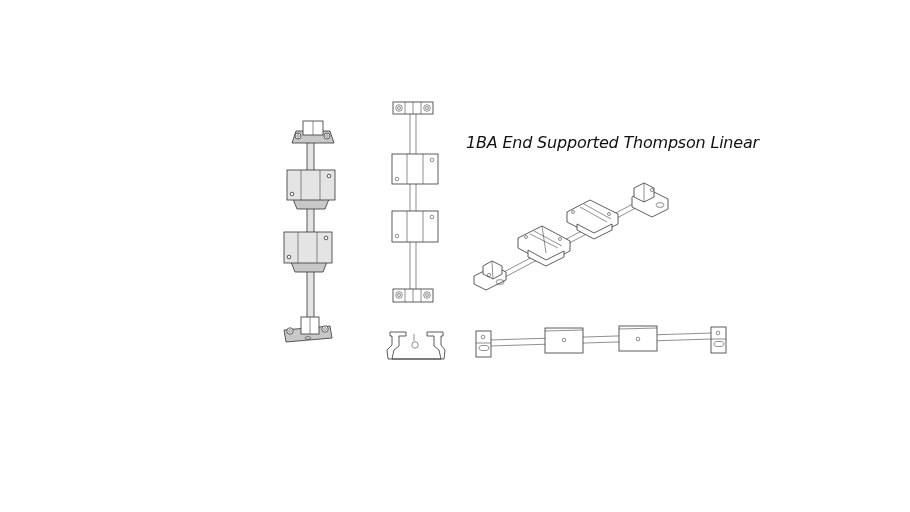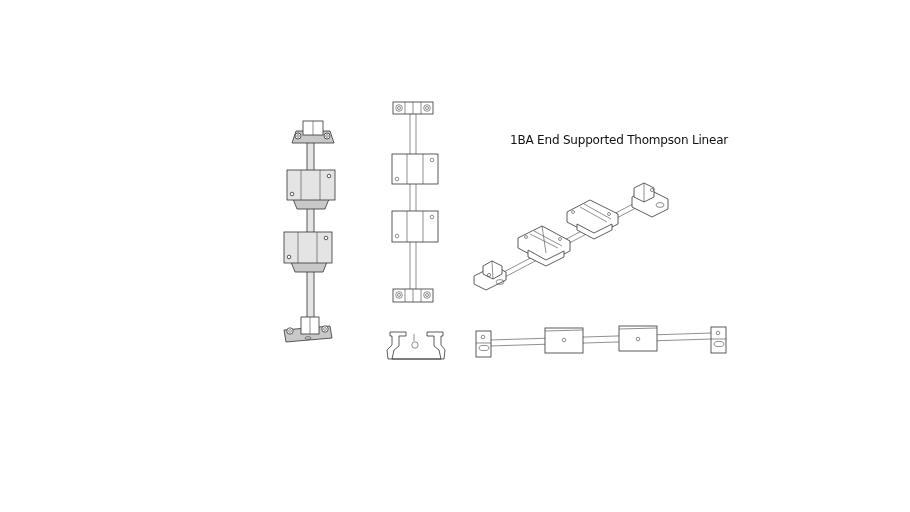--- a/index.html
+++ b/index.html
@@ -1,18 +1,18 @@
 <!DOCTYPE html>
 <html><head>
   <meta charset="utf-8">
   <style>
     html, body { margin: 0; padding: 0; background: #ffffff; }
     body { width: 910px; height: 512px; position: relative; overflow: hidden; font-family: "DejaVu Sans", sans-serif; }
     .canvas { position: absolute; left: 0; top: 0; width: 910px; height: 512px; }
-    .title { position: absolute; left: 510px; top: 133px; font-size: 12px; color: #111; letter-spacing: -0.2px; white-space: nowrap; }
+    .title { position: absolute; left: 466px; top: 133px; font-size: 16px; color: #111; letter-spacing: -0.2px; white-space: nowrap; font-style: italic; }
     svg { position: absolute; left: 0; top: 0; }
     .ln { stroke: #333; stroke-width: 0.8; fill: #fff; }
     .sh { stroke: #333; stroke-width: 0.8; fill: #c8c8c8; }
     .sh2 { stroke: #333; stroke-width: 0.8; fill: #e4e4e4; }
     .th { stroke: #444; stroke-width: 0.6; fill: none; }
   </style>
 </head>
 <body>
 
 <div class="canvas">

